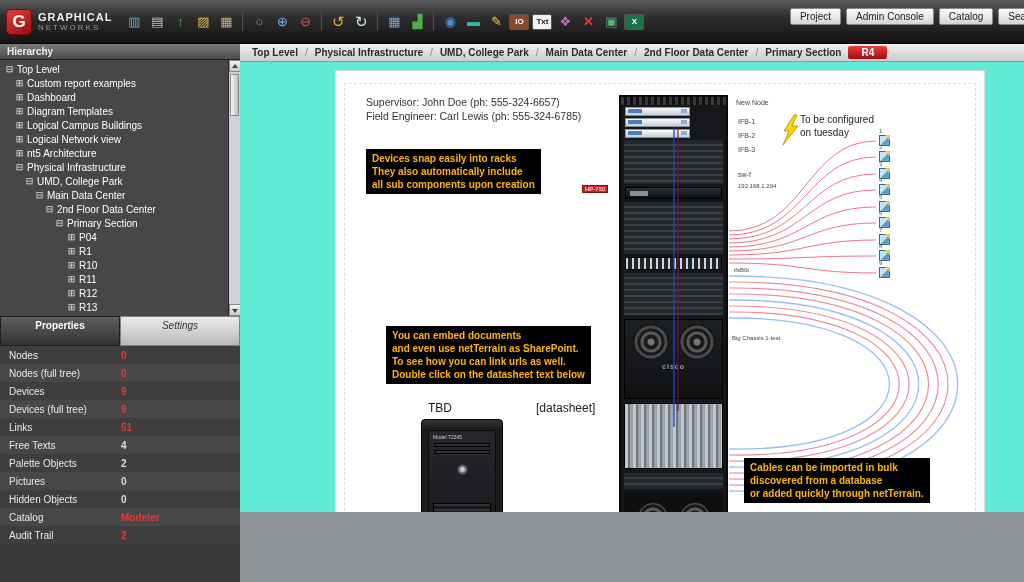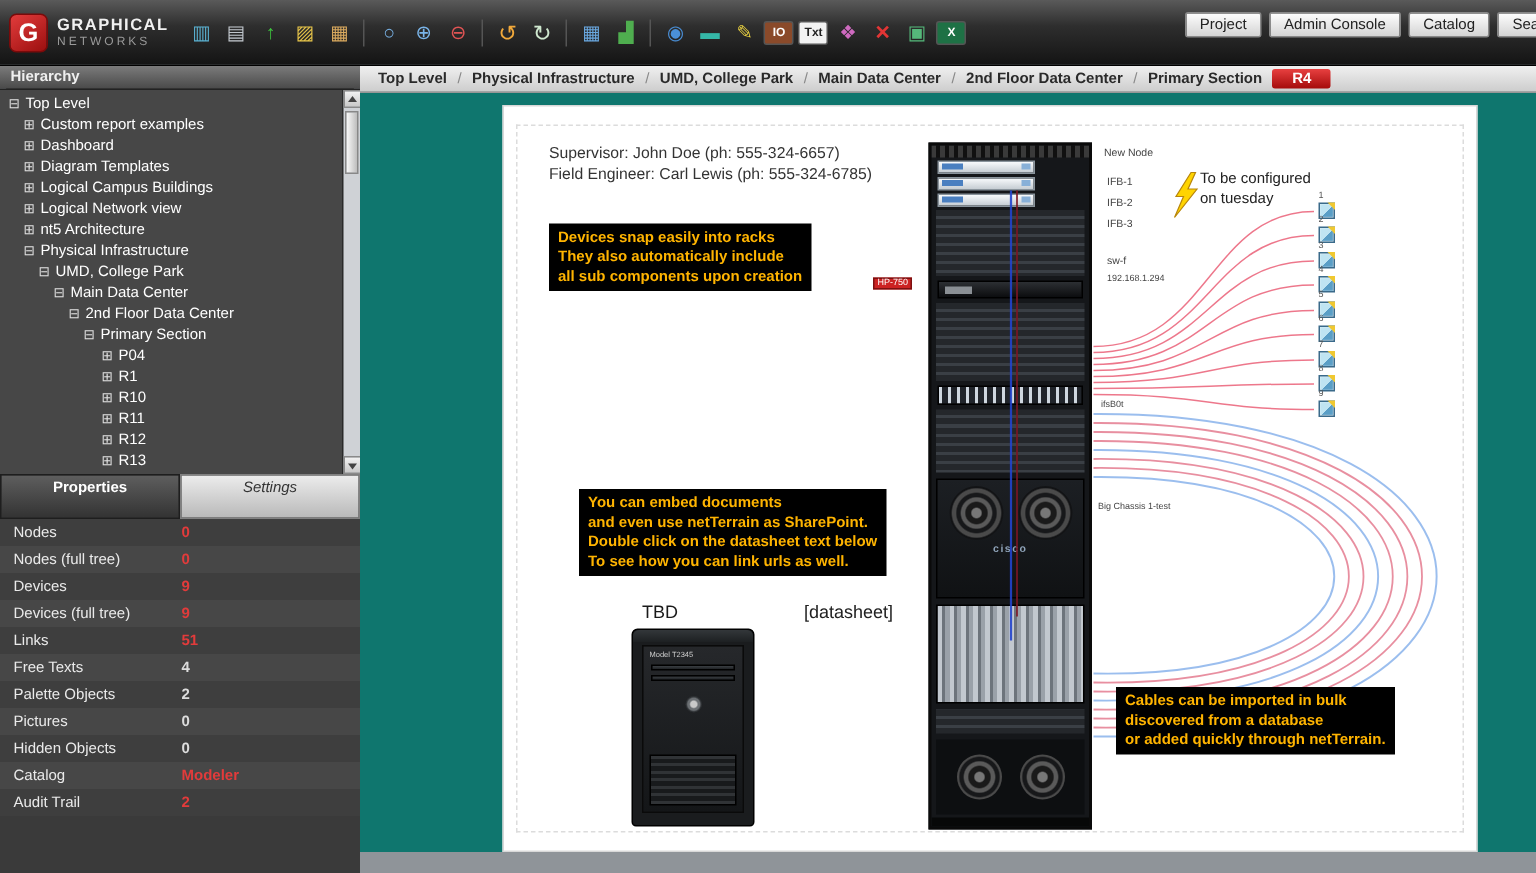--- a/index.html
+++ b/index.html
@@ -65,22 +65,22 @@
   .ptab.inactive { background: linear-gradient(#ececec,#b9b9b9); color: #333; border: 1px solid #808080; font-style: italic; }
   .prow { display: flex; align-items: center; height: 18px; font-size: 10px; padding-left: 9px; }
   .prow:nth-child(odd) { background: #3e3e3e; }
   .prow:nth-child(even) { background: #474747; }
   .pl { width: 112px; color: #eaeaea; }
   .pv { font-weight: bold; color: #dddddd; }
   .pv.red { color: #e23b3b; }
   .panel-fill { height: 50px; background: #3a3a3a; }
 
   
-  .canvas { position: absolute; left: 240px; top: 62px; width: 784px; height: 506px;
-    background: #0f766e; overflow: hidden; }
+  .canvas { position: absolute; left: 240px; top: 62px; width: 784px; height: 450px;
+    background: #5eead4; overflow: hidden; }
   .page { position: absolute; left: 95px; top: 8px; width: 650px; height: 498px;
     background: #ffffff; border: 1px solid #d8d8d8; }
   .page::after { content: ""; position: absolute; inset: 12px 8px; border: 1px dashed #dcdcdc; pointer-events: none; }
 
   .sup-text { position: absolute; left: 30px; top: 24px; font-size: 10.5px; color: #333; line-height: 1.35; z-index: 4; }
   .note { position: absolute; background: #000; color: #ffb400; font-size: 10px; font-weight: bold;
     line-height: 1.3; padding: 3px 6px; white-space: nowrap; z-index: 4; cursor: pointer; }
   .note-rack { left: 30px; top: 78px; }
   .note-docs { left: 50px; top: 255px; }
   .note-cables { left: 408px; top: 387px; }
@@ -454,22 +454,22 @@
       <span class="rlabel" style="left:402px;top:75px">IFB-3</span>
       <span class="rlabel" style="left:402px;top:100px">sw-f</span>
       <span class="rlabel tiny" style="left:402px;top:112px">192.168.1.294</span>
       <span class="rlabel tiny" style="left:398px;top:196px">ifsB0t</span>
       <span class="rlabel tiny" style="left:396px;top:264px">Big Chassis 1-test</span>
       <span class="hp-tag">HP-750</span>
 
       <div class="note note-docs">
         <div>You can embed documents</div>
         <div>and even use netTerrain as SharePoint.</div>
+        <div>To see how you can link urls as well.</div>
         <div>Double click on the datasheet text below</div>
-        <div>To see how you can link urls as well.</div>
       </div>
 
       <div class="tbd-label">TBD</div>
       <div class="datasheet-label">[datasheet]</div>
 
       <div class="tower">
         <div class="tower-top"></div>
         <div class="tower-front">
           <div class="tower-model">Model T2345</div>
           <div class="tower-bay"></div>

